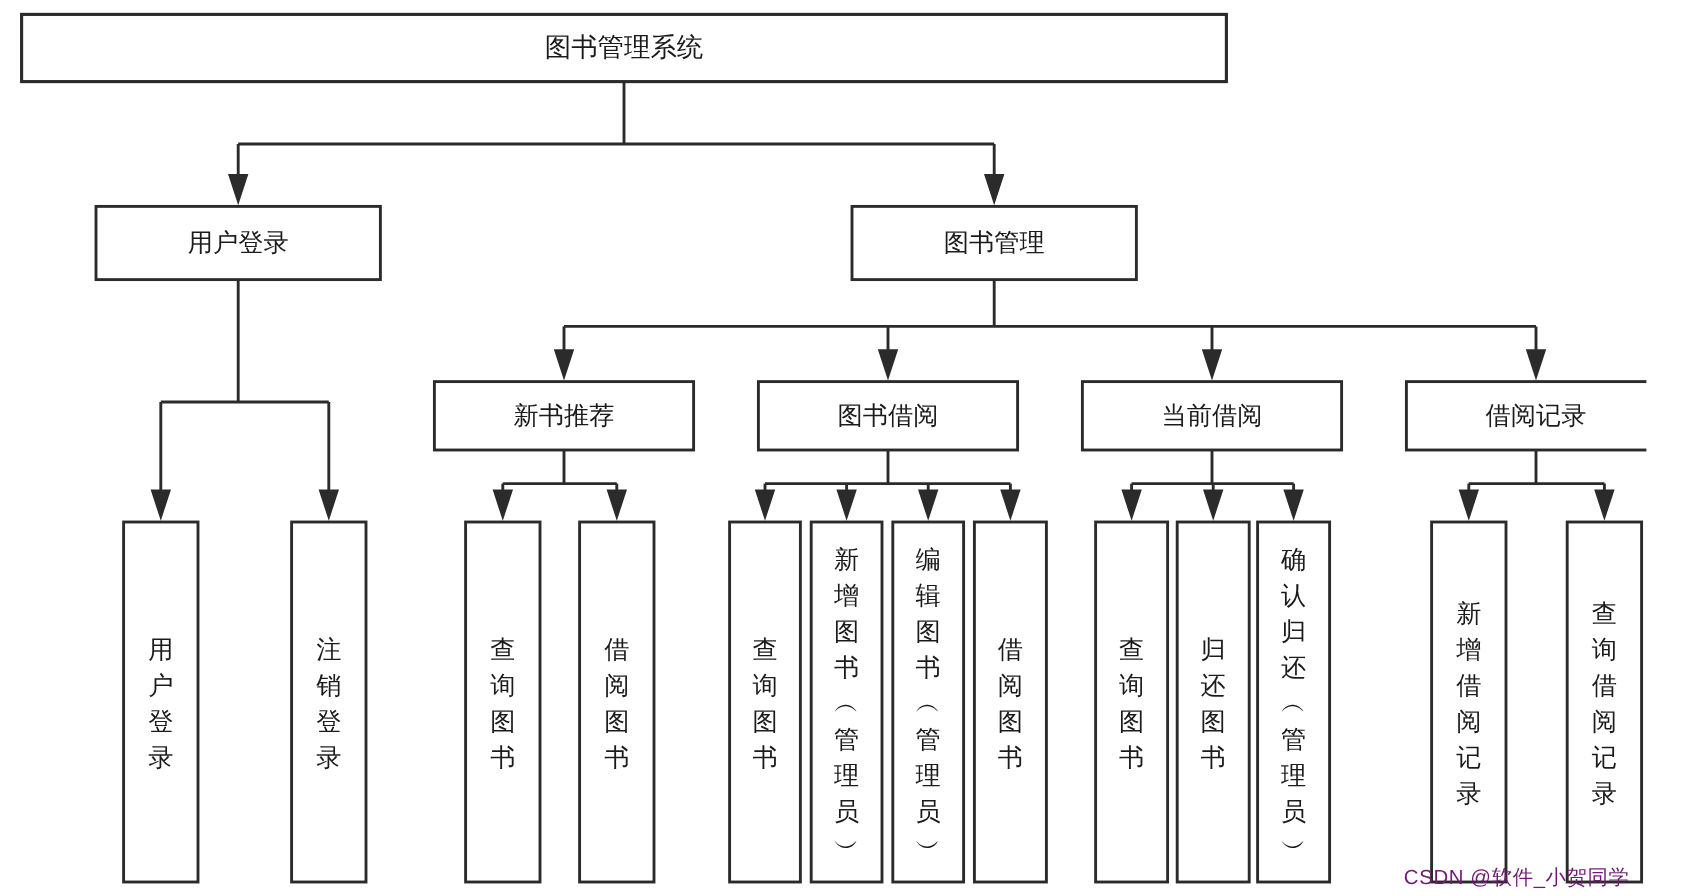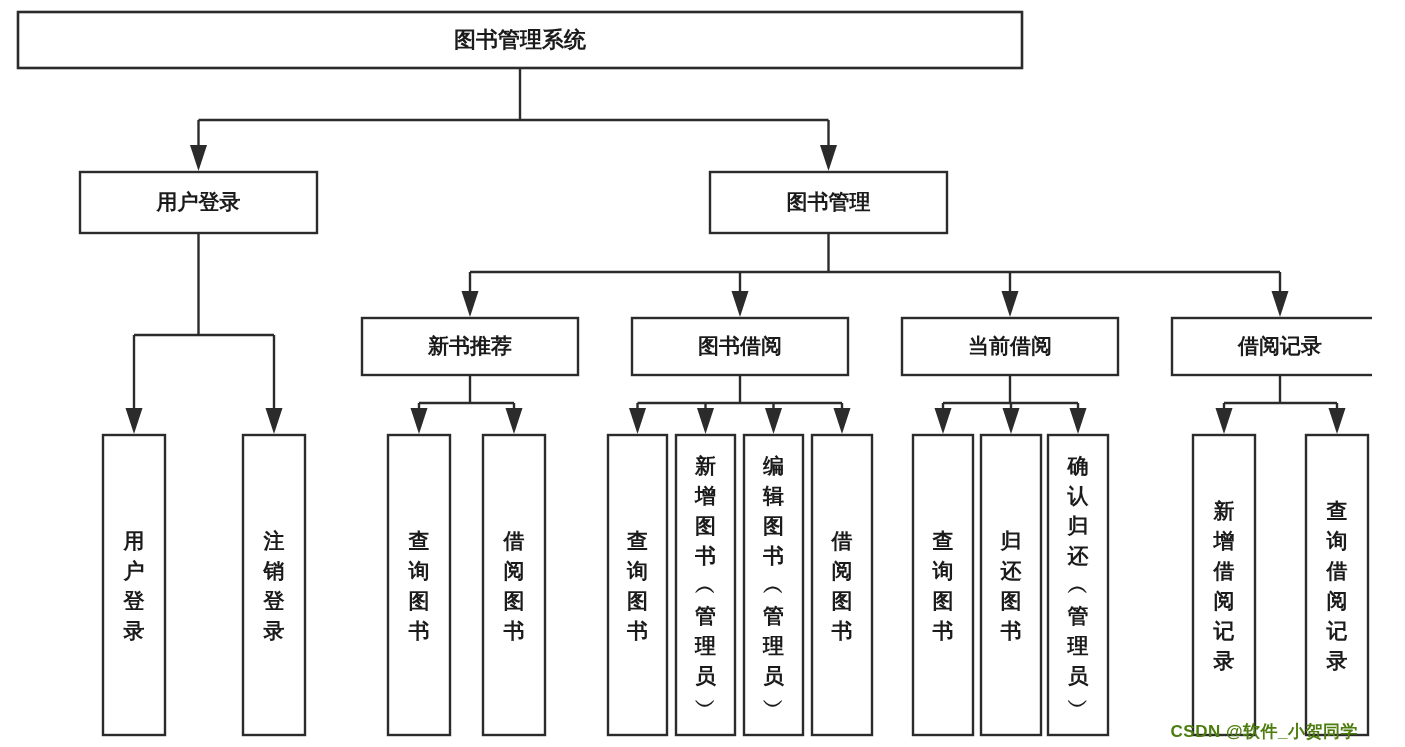--- a/index.html
+++ b/index.html
@@ -10,21 +10,20 @@
   }
   body {
     font-family: "Liberation Sans", "DejaVu Sans", sans-serif;
   }
   #diagram-root {
     position: relative;
     width: 1372px;
     height: 747px;
     background: #ffffff;
     overflow: hidden;
-    font-weight: bold;
   }
   svg#chart-svg {
     position: absolute;
     left: 0;
     top: 0;
     width: 1405px;
     height: 747px;
     display: block;
   }
   .node-rect {
@@ -60,21 +59,21 @@
     font-family: "Liberation Sans", "DejaVu Sans", sans-serif;
     font-size: 21px;
     text-anchor: middle;
   }
   .watermark {
     position: absolute;
     right: 14px;
     bottom: 4px;
     font-family: "Liberation Sans", "DejaVu Sans", sans-serif;
     font-size: 17px;
-    color: #4d7c0f;
+    color: #701a75;
     white-space: nowrap;
     letter-spacing: 0.5px;
     user-select: none;
   }
 </style>
 </head>
 <body>
 
 <div id="diagram-root">
   <svg id="chart-svg" viewBox="0 0 1405 747">

